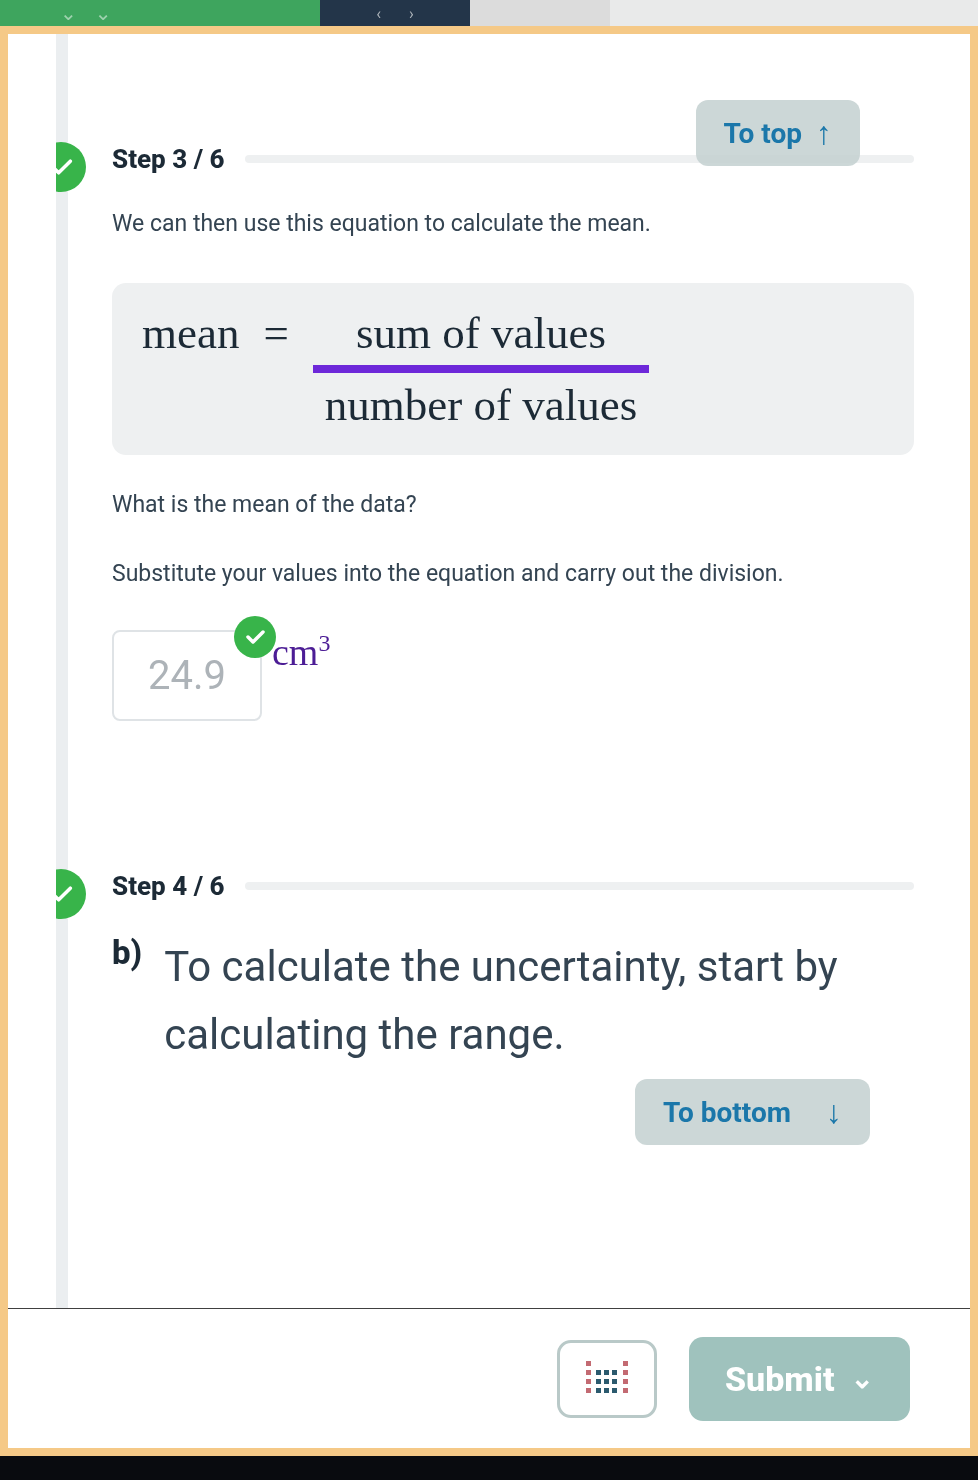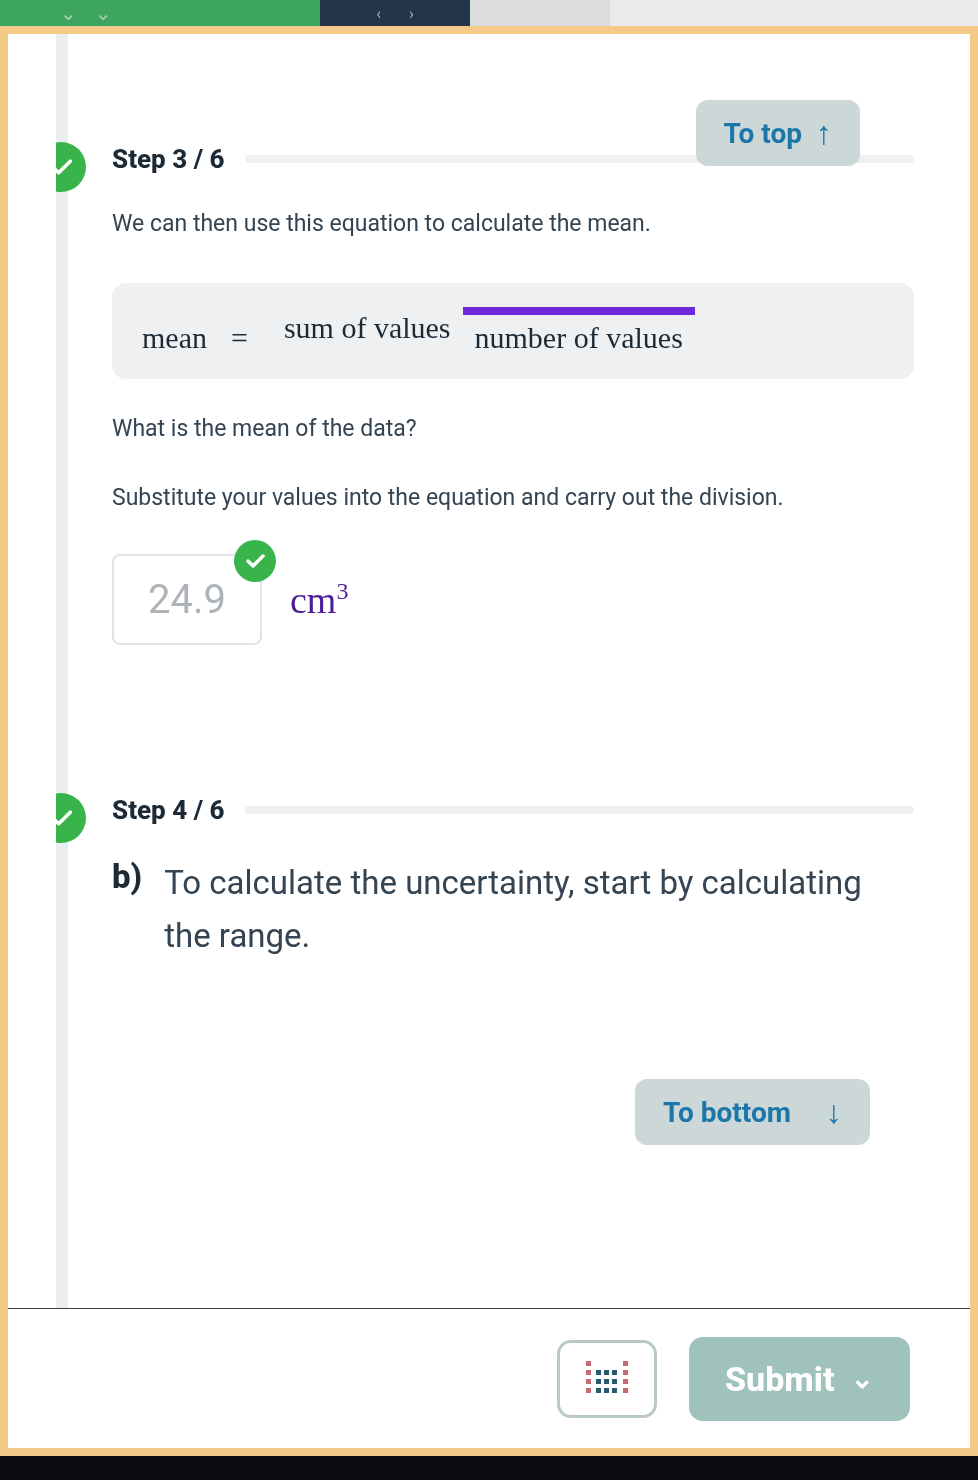--- a/index.html
+++ b/index.html
@@ -41,40 +41,40 @@
     background: #38b44a; display: flex; align-items: center; justify-content: center;
   }
   .step-badge svg { width: 28px; height: 28px; }
   .step-head { display: flex; align-items: center; gap: 20px; }
   .step-title { font-weight: 800; color: #1c2a36; font-size: 26px; white-space: nowrap; }
   .step-rule { flex: 1; height: 8px; background: #eef0f1; border-radius: 4px; }
 
   .body-text { color: #344452; font-size: 23px; line-height: 1.6; margin-top: 32px; }
 
   
-  .formula { background: #eef0f1; border-radius: 14px; padding: 24px 30px; margin-top: 40px; display: flex; align-items: flex-end; gap: 24px; font-family: Georgia, "Times New Roman", serif; color: #1c2a36; font-size: 30px; }
-  .frac { display: inline-flex; flex-direction: row; align-items: center; }
+  .formula { background: #eef0f1; border-radius: 14px; padding: 24px 30px; margin-top: 40px; display: flex; align-items: flex-start; gap: 24px; font-family: Georgia, "Times New Roman", serif; color: #1c2a36; font-size: 45px; }
+  .frac { display: inline-flex; flex-direction: column; align-items: center; }
   .frac .num { padding: 0 12px 6px; }
   .frac .den { border-top: 8px solid #6d28d9; padding: 6px 12px 0; }
 
   
-  .answer-row { display: flex; align-items: center; gap: 28px; margin-top: 38px; }
+  .answer-row { display: flex; align-items: flex-start; gap: 10px; margin-top: 38px; }
   .answer-box { position: relative; border: 2px solid #dfe3e6; border-radius: 8px; padding: 20px 34px; color: #adb3b8; font-size: 40px; min-width: 140px; text-align: center; }
   .answer-box .tick {
     position: absolute; top: -16px; right: -16px; width: 42px; height: 42px; border-radius: 50%;
     background: #38b44a; display: flex; align-items: center; justify-content: center;
   }
   .answer-box .tick svg { width: 24px; height: 24px; }
   .unit { font-family: Georgia, "Times New Roman", serif; color: #4c1d95; font-size: 38px; }
   .unit sup { font-size: 24px; vertical-align: super; }
 
   
   .partb { display: flex; gap: 22px; margin-top: 32px; }
   .partb .tag { font-weight: 800; color: #1c2a36; font-size: 33px; }
-  .partb .txt { color: #344452; font-size: 33px; line-height: 1.6; }
+  .partb .txt { color: #344452; font-size: 42px; line-height: 1.6; }
 
   
   .footer { position: absolute; left: 0; right: 0; bottom: 0; height: 140px; background: #fff; display: flex; align-items: center; justify-content: flex-end; gap: 32px; padding: 0 60px; border-top: 1px solid #404040; }
   .keypad { width: 100px; height: 78px; border: 3px solid #b9c9c8; border-radius: 14px; display: flex; align-items: center; justify-content: center; }
   .keypad svg { width: 46px; height: 40px; }
   .submit { background: #9fc2bd; color: #fff; font-weight: 800; font-size: 34px; padding: 22px 36px; border-radius: 14px; display: flex; align-items: center; gap: 16px; }
   .submit .chev { font-size: 28px; }
 
   .blackbar { height: 24px; background: #090b0f; }
 

